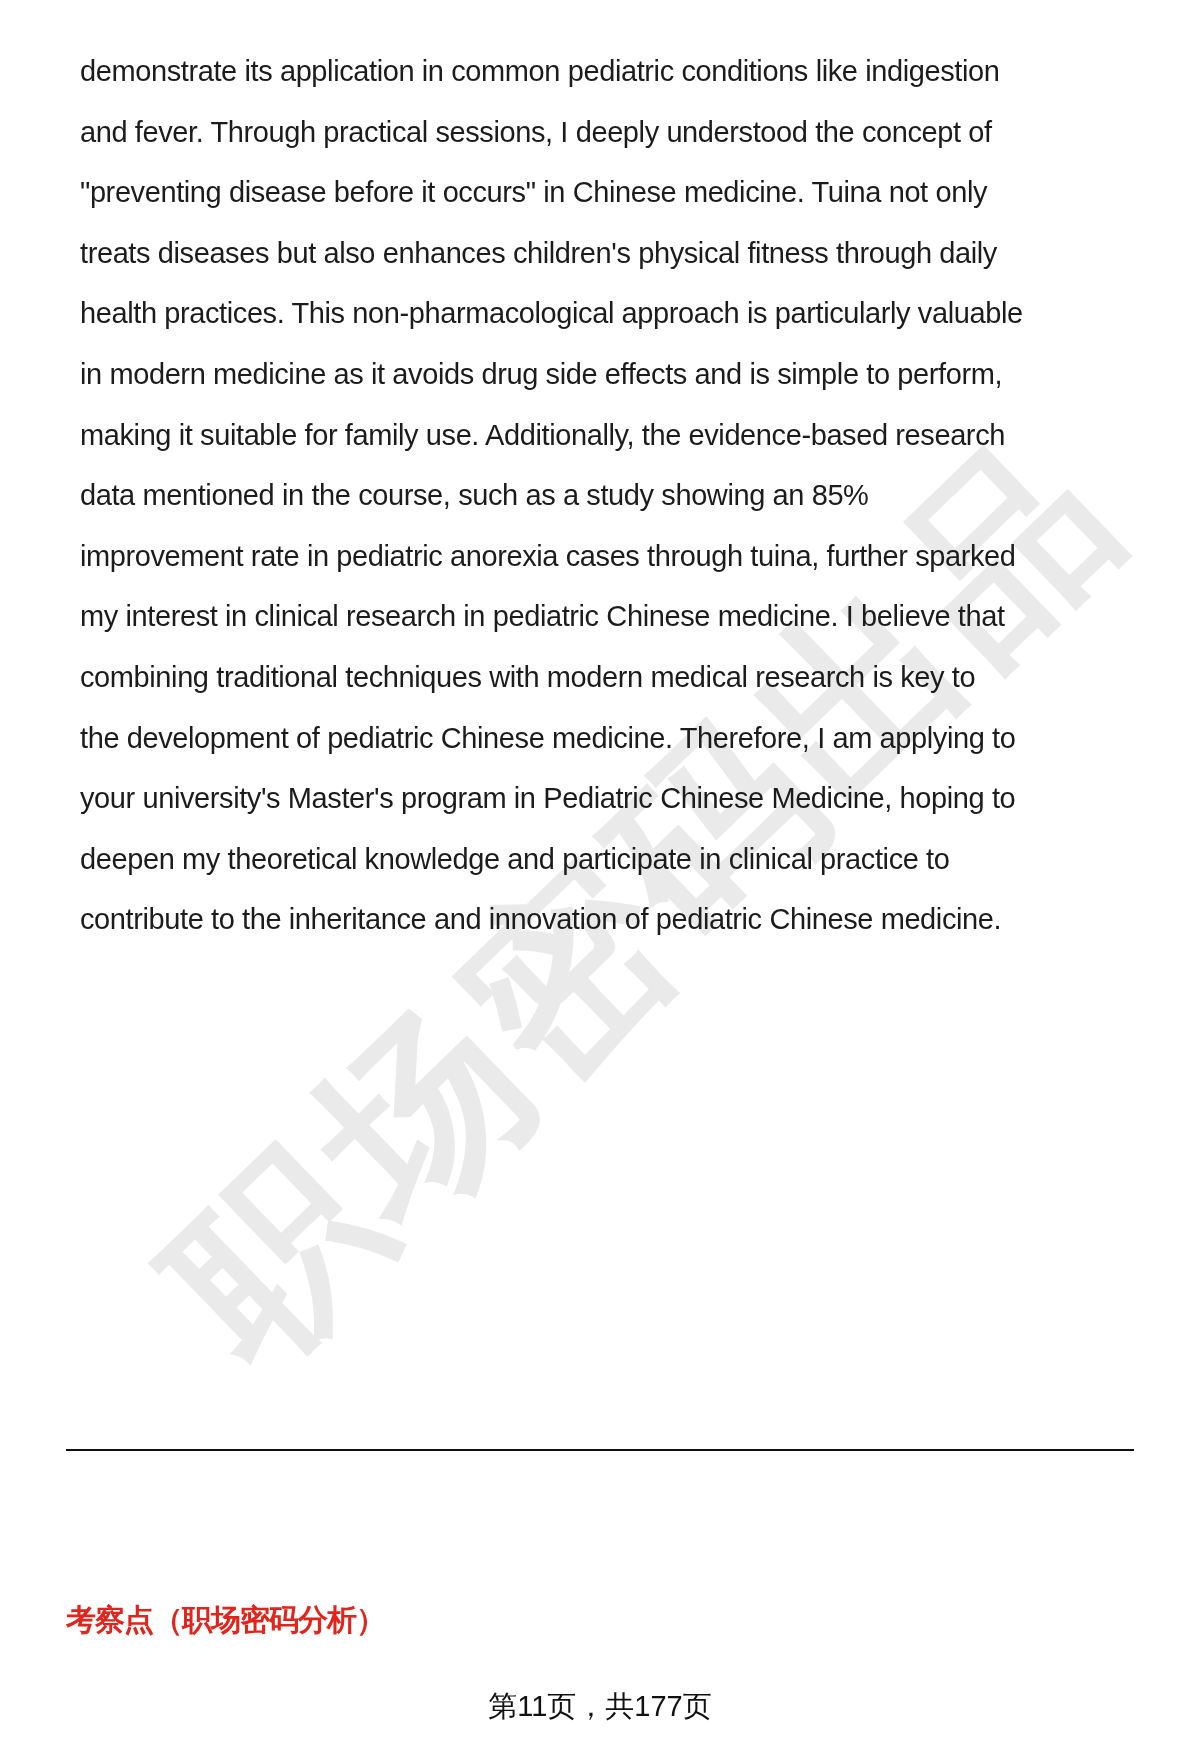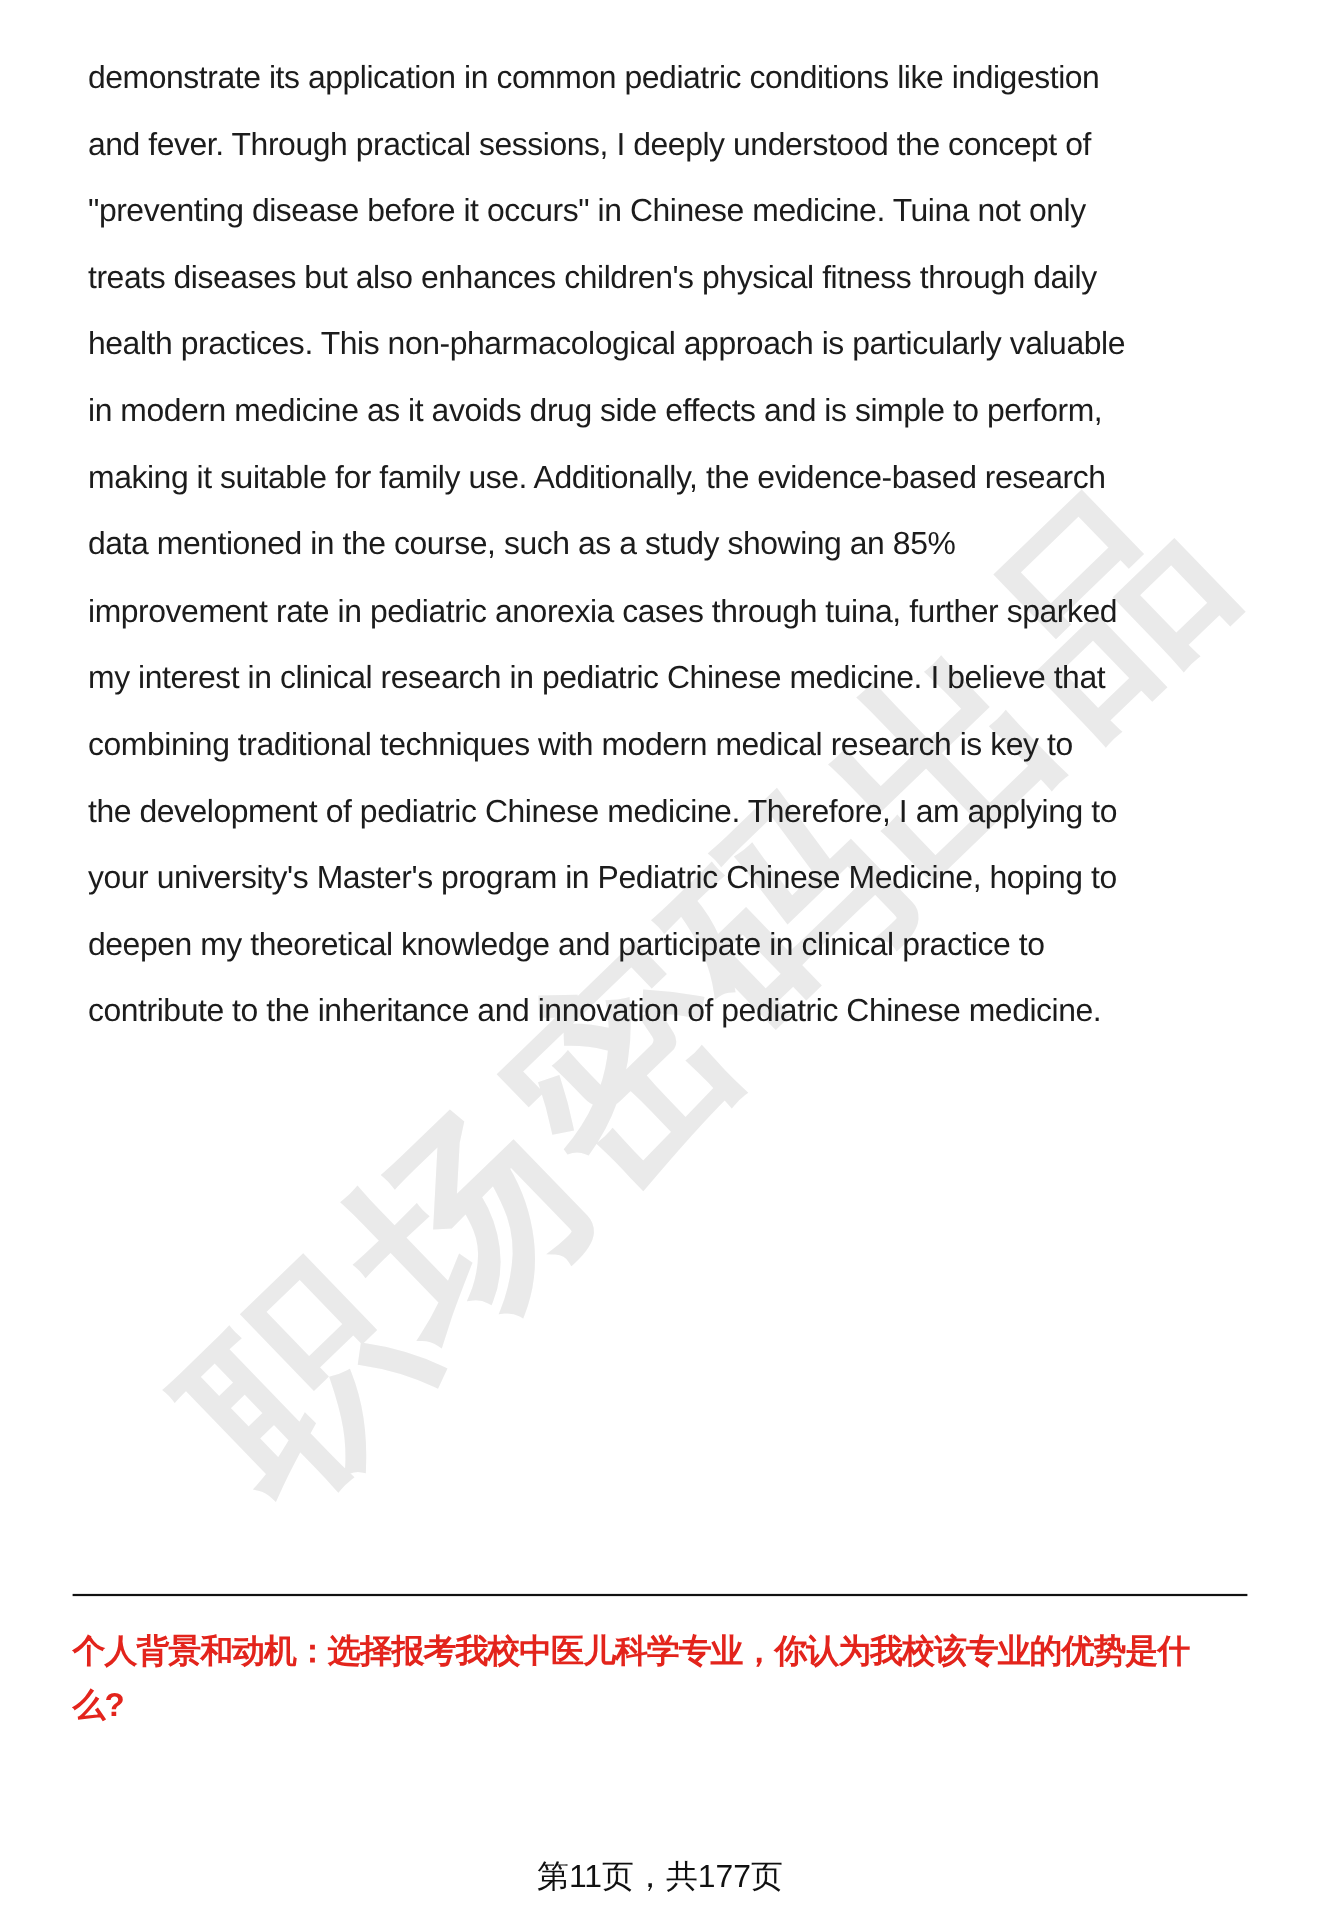--- a/index.html
+++ b/index.html
@@ -112,19 +112,18 @@
 my interest in clinical research in pediatric Chinese medicine. I believe that
 combining traditional techniques with modern medical research is key to
 the development of pediatric Chinese medicine. Therefore, I am applying to
 your university's Master's program in Pediatric Chinese Medicine, hoping to
 deepen my theoretical knowledge and participate in clinical practice to
 contribute to the inheritance and innovation of pediatric Chinese medicine.</div>
 
 
   <div class="layer divider"></div>
 
-  <div class="layer question-heading">个人背景和动机：选择报考我校中医儿科学专业，你认为我校该专业的优势是什
-么?</div>
 
+  <div class="layer exam-point">考察点（职场密码分析）</div>
 
   <div class="layer page-footer">第11页，共177页</div>
 
 </div>
 
 </body></html>

